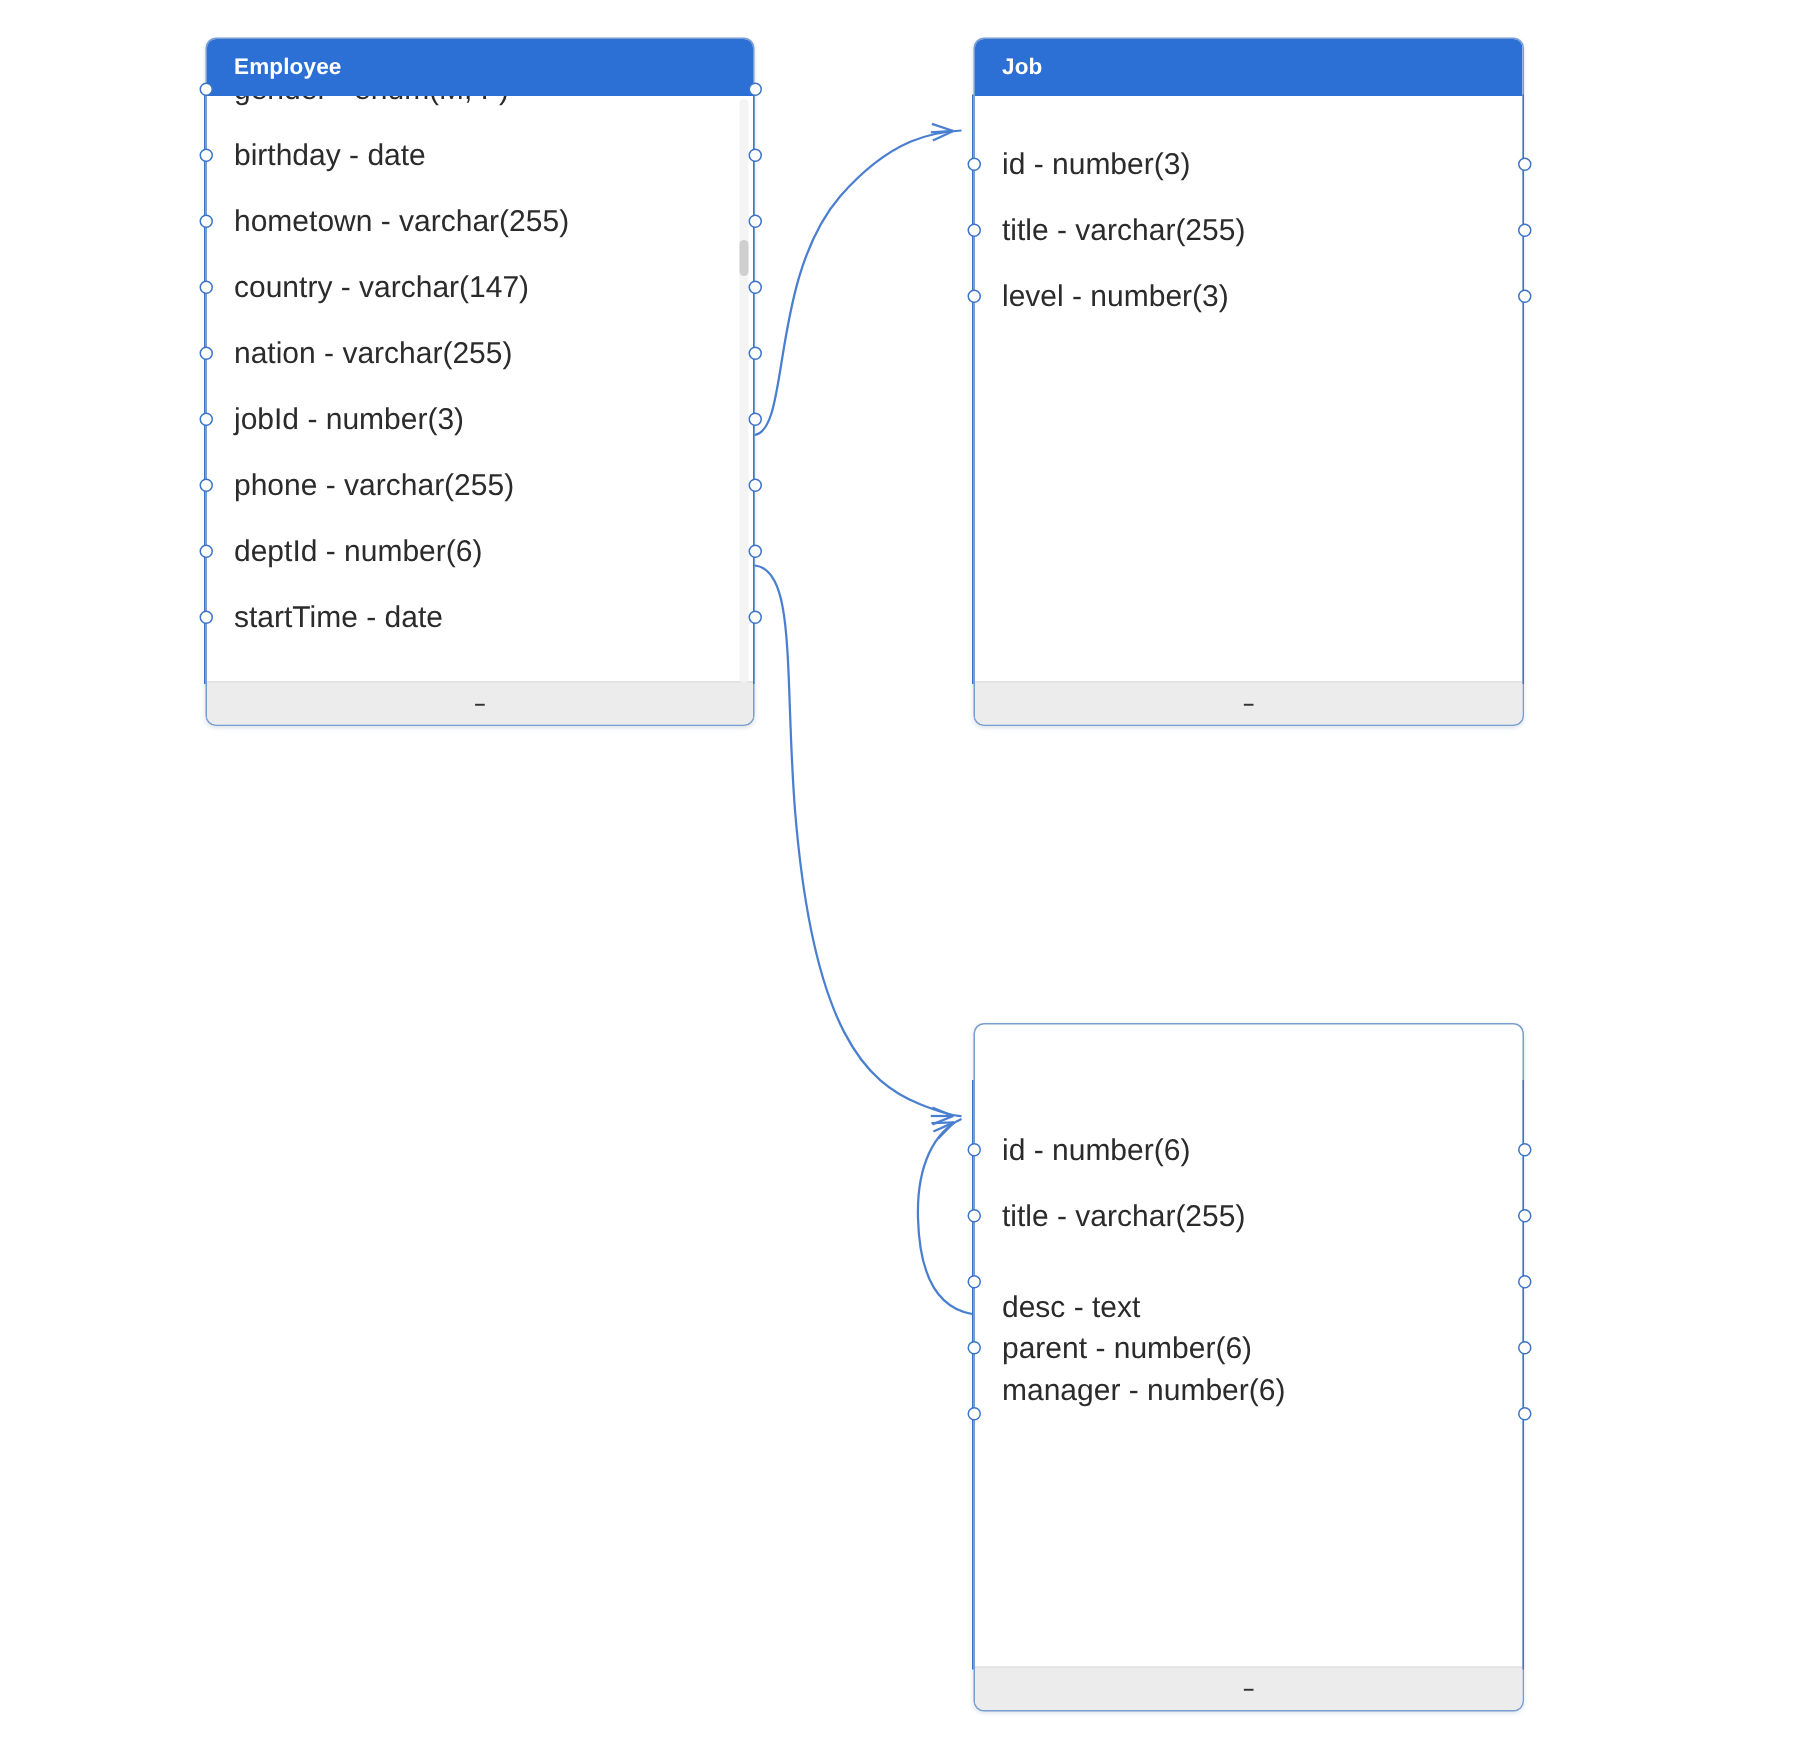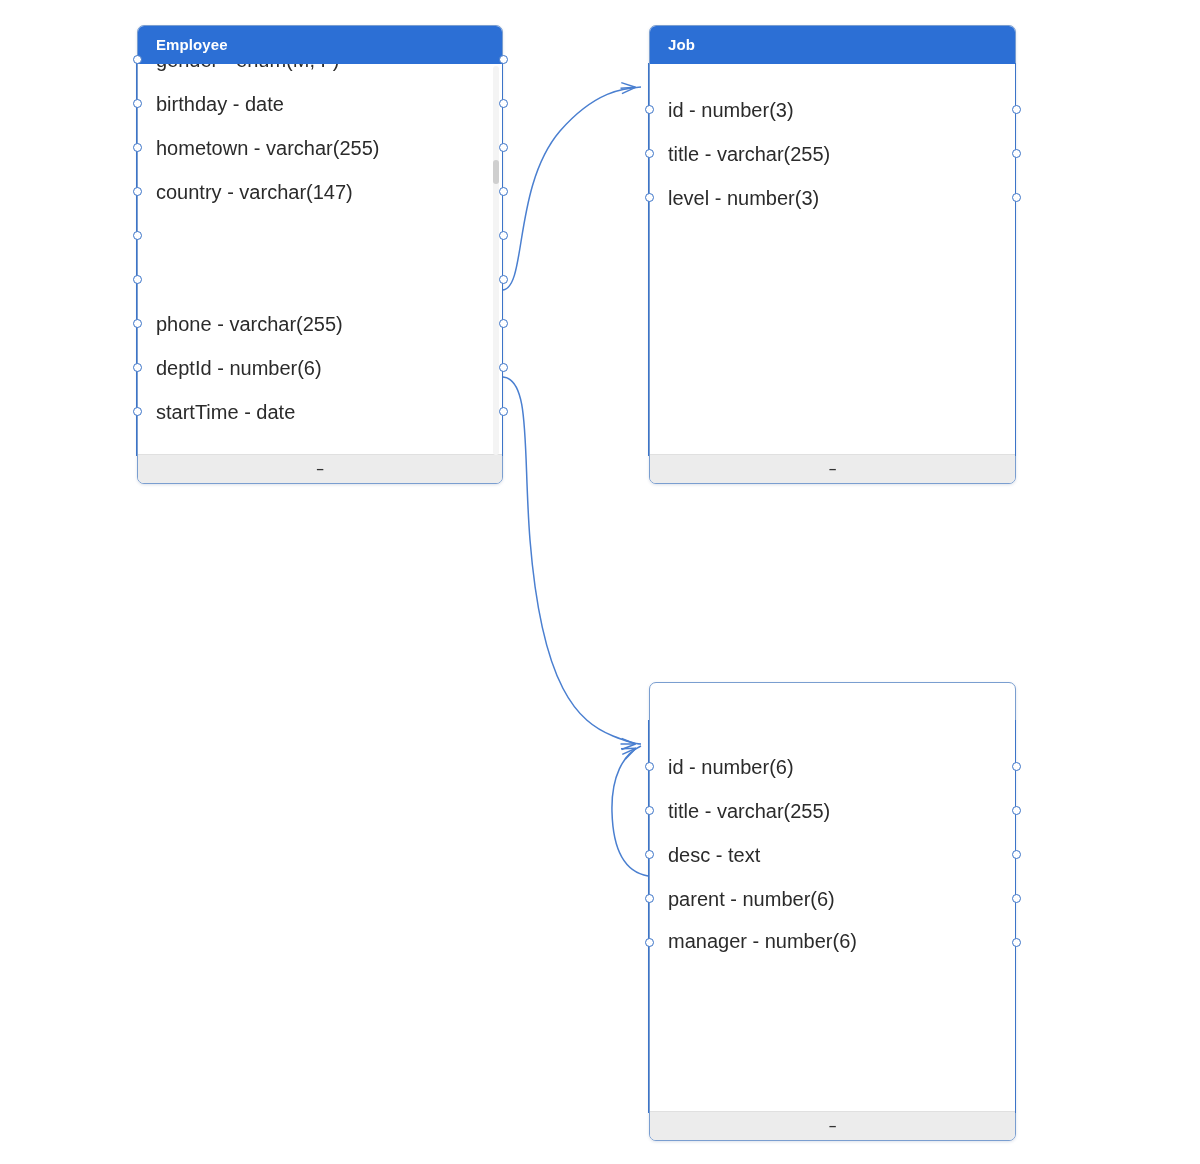--- a/index.html
+++ b/index.html
@@ -177,20 +177,26 @@
             </div>
             <div class="field-row" style="top: 18px;">
               <span class="field-label">birthday - date</span>
             </div>
             <div class="field-row" style="top: 62px;">
               <span class="field-label">hometown - varchar(255)</span>
             </div>
             <div class="field-row" style="top: 106px;">
               <span class="field-label">country - varchar(147)</span>
             </div>
+            <div class="field-row" style="top: 150px;">
+              <span class="field-label">nation - varchar(255)</span>
+            </div>
+            <div class="field-row" style="top: 194px;">
+              <span class="field-label">jobId - number(3)</span>
+            </div>
             <div class="field-row" style="top: 238px;">
               <span class="field-label">phone - varchar(255)</span>
             </div>
             <div class="field-row" style="top: 282px;">
               <span class="field-label">deptId - number(6)</span>
             </div>
             <div class="field-row" style="top: 326px;">
               <span class="field-label">startTime - date</span>
             </div>
           </div>
@@ -223,27 +229,27 @@
       </div>
       <div class="entity" style="left: 649px; top: 682px; width: 367px; height: 459px;">
         <div class="entity-clip">
           <div class="entity-body" style="top: 38px; bottom: 28px; padding-left: 28px;">
             <div class="field-row" style="top: 24px;">
               <span class="field-label">id - number(6)</span>
             </div>
             <div class="field-row" style="top: 68px;">
               <span class="field-label">title - varchar(255)</span>
             </div>
-            <div class="field-row" style="top: 112px;">
+            <div class="field-row" style="top: 129px;">
               <span class="field-label">desc - text</span>
             </div>
             <div class="field-row" style="top: 156px;">
               <span class="field-label">parent - number(6)</span>
             </div>
-            <div class="field-row" style="top: 198px;">
+            <div class="field-row" style="top: 184px;">
               <span class="field-label">manager - number(6)</span>
             </div>
           </div>
           <div class="entity-footer">
             <div class="footer-dash">–</div>
           </div>
         </div>
       </div>
     </div>
 

